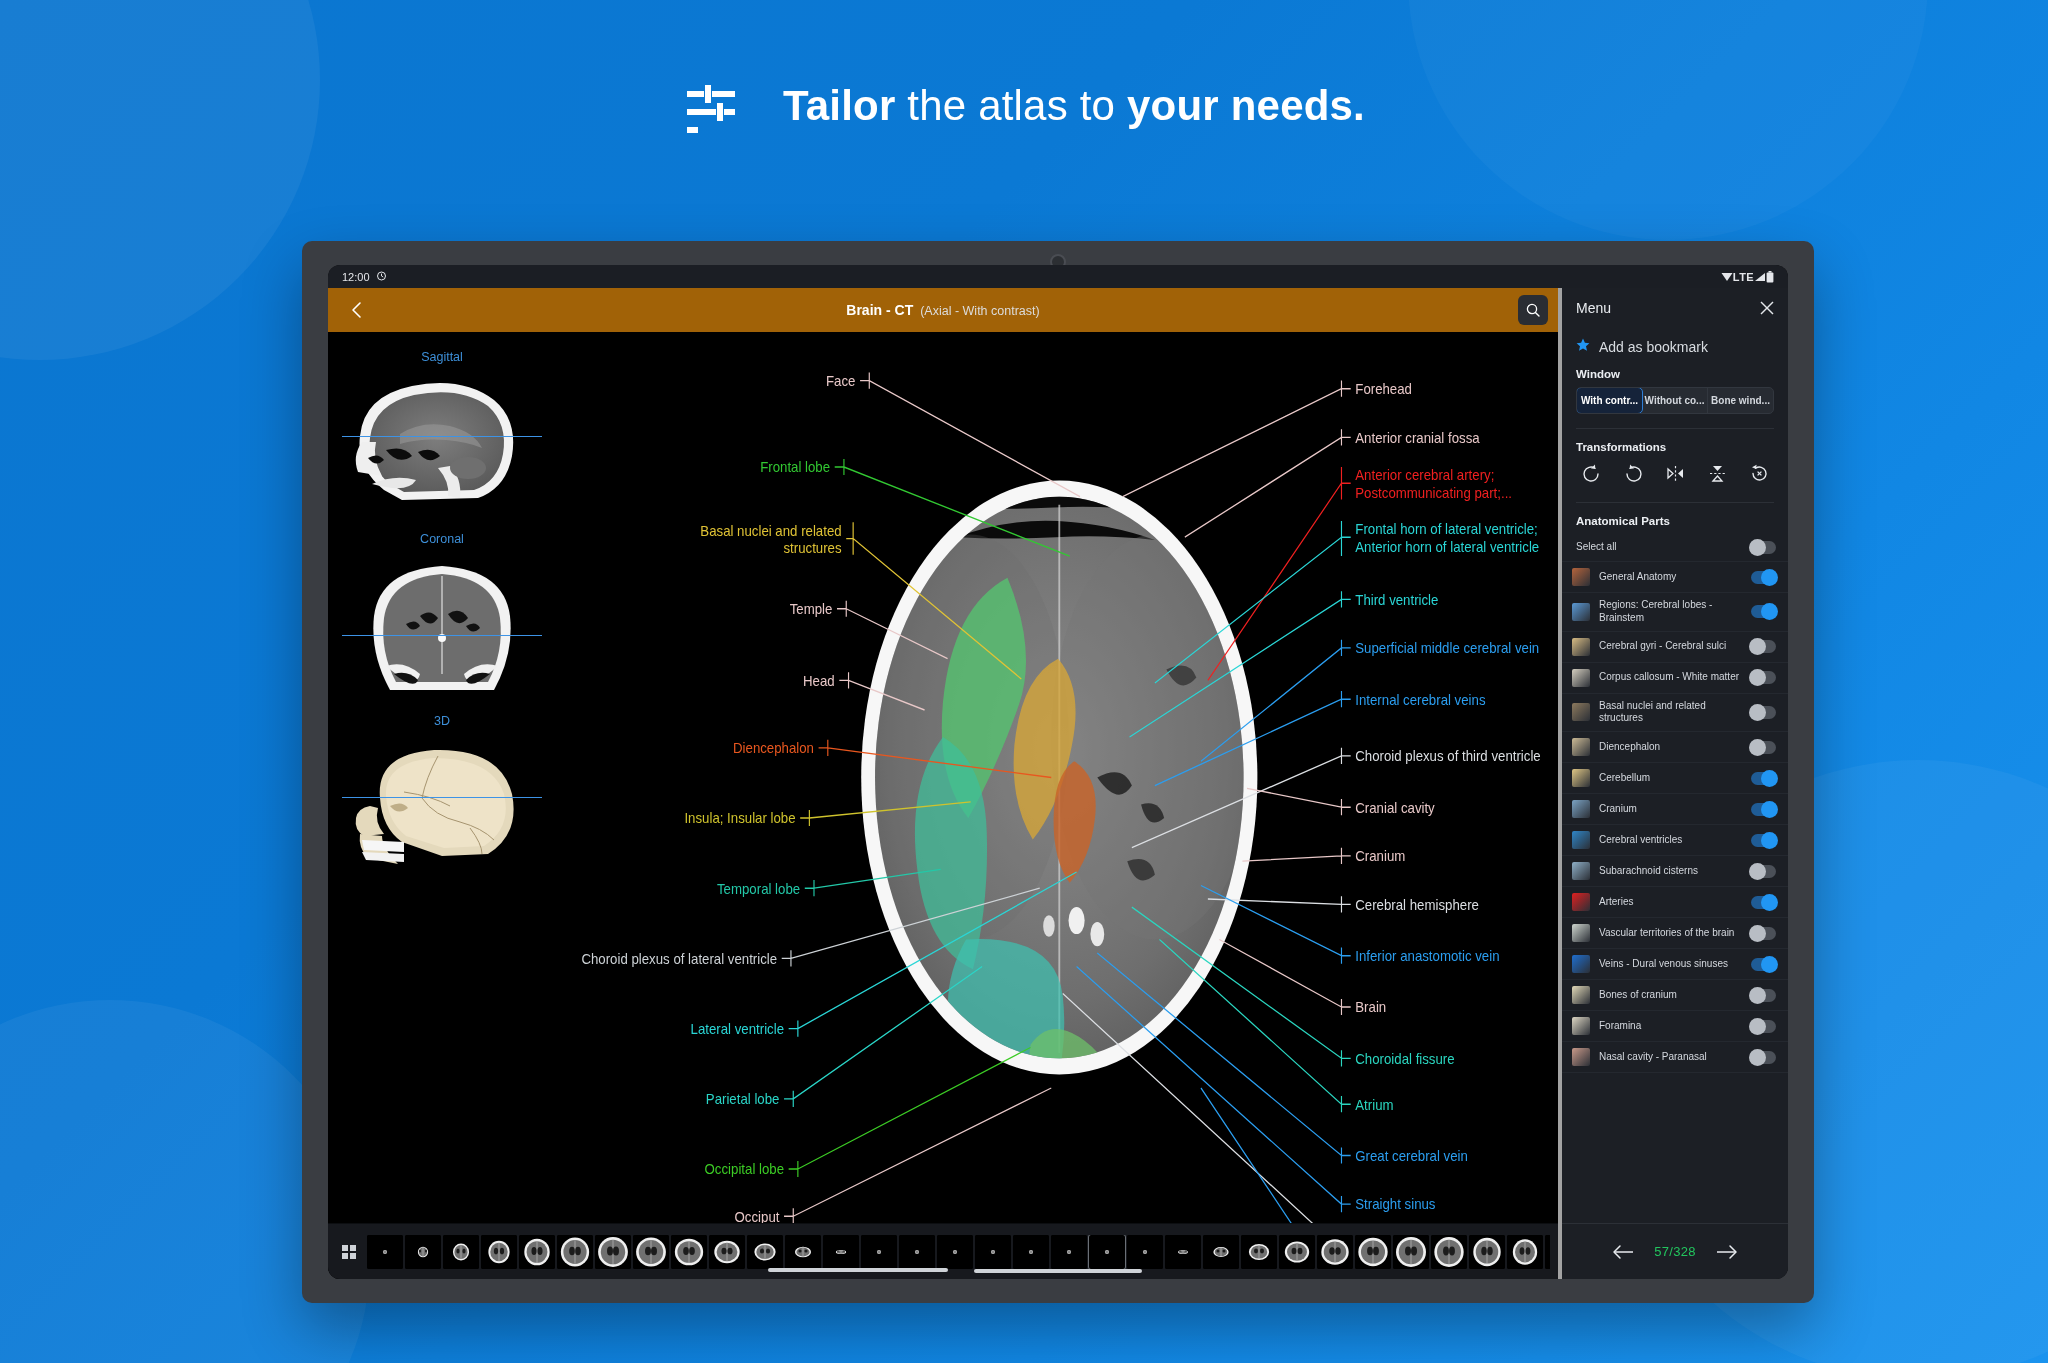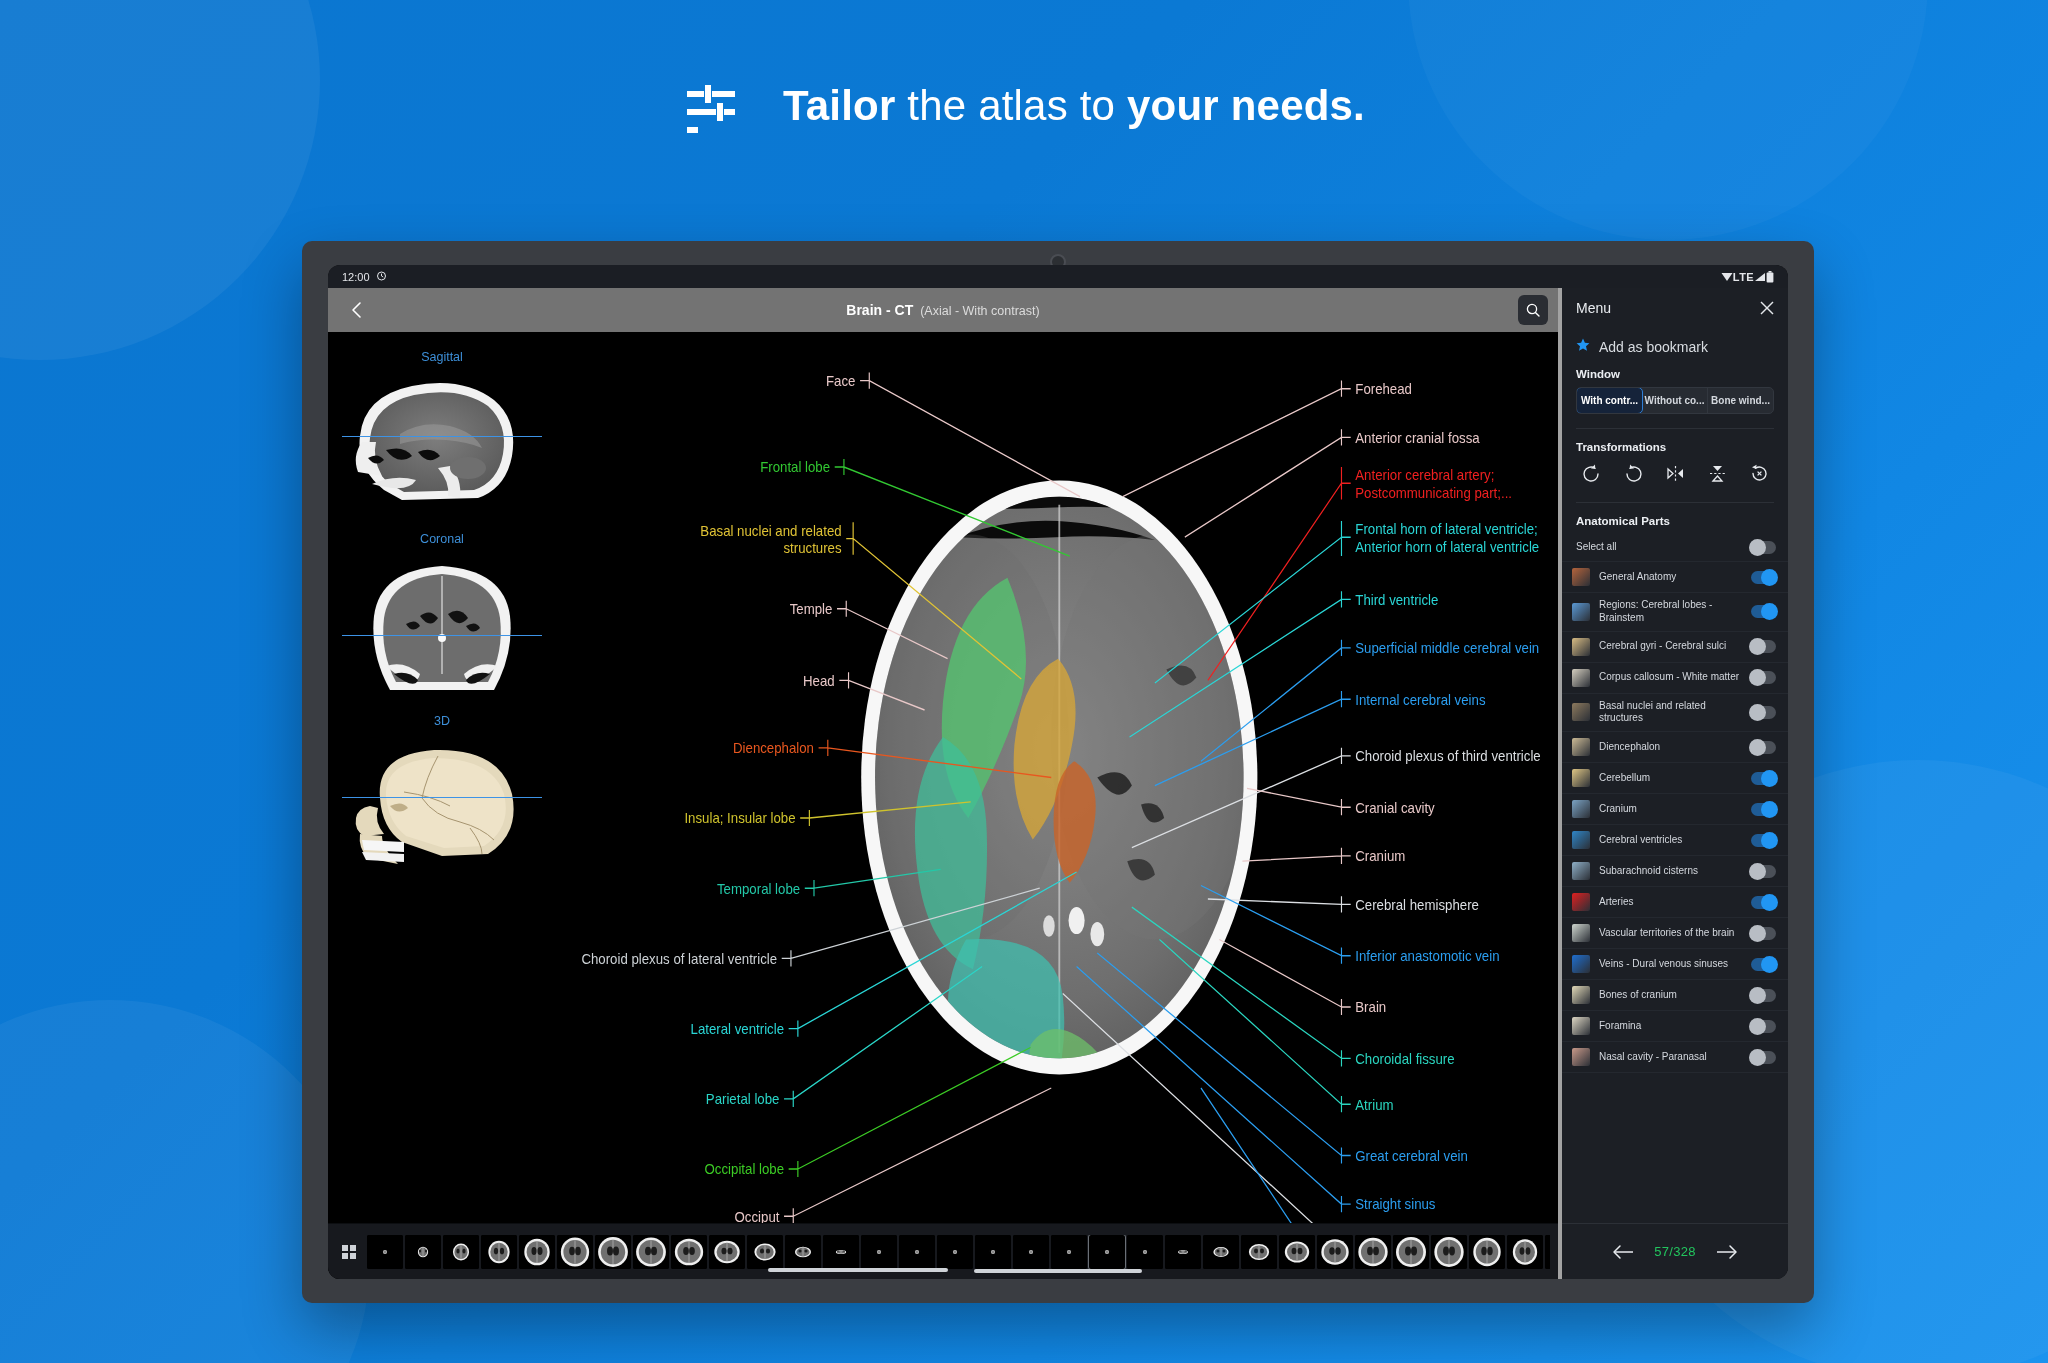--- a/index.html
+++ b/index.html
@@ -59,21 +59,21 @@
   .sb-left { display: flex; align-items: center; gap: 6px; }
   .sb-right { display: flex; align-items: center; }
   .sb-right svg { display: block; }
 
   .app-body { flex: 1; display: flex; min-height: 0; }
   .viewer { flex: 1; display: flex; flex-direction: column; min-width: 0; background: #000; position: relative; }
 
   
   .topbar {
     height: 44px; flex: none; display: flex; align-items: center;
-    padding: 0 14px; background: #737373; position: relative;
+    padding: 0 14px; background: #a16207; position: relative;
   }
   .back-btn { width: 30px; height: 30px; display:flex; align-items:center; justify-content:center; cursor: pointer; }
   .topbar-title {
     position: absolute; left: 0; right: 0; text-align: center;
     color: #ffffff; font-size: 14px; pointer-events: none;
   }
   .topbar-title .main { font-weight: 700; }
   .topbar-title .sub { font-weight: 400; font-size: 12.5px; color: #dcdcdc; margin-left: 7px; }
   .search-btn {
     position: absolute; right: 10px; top: 7px;

